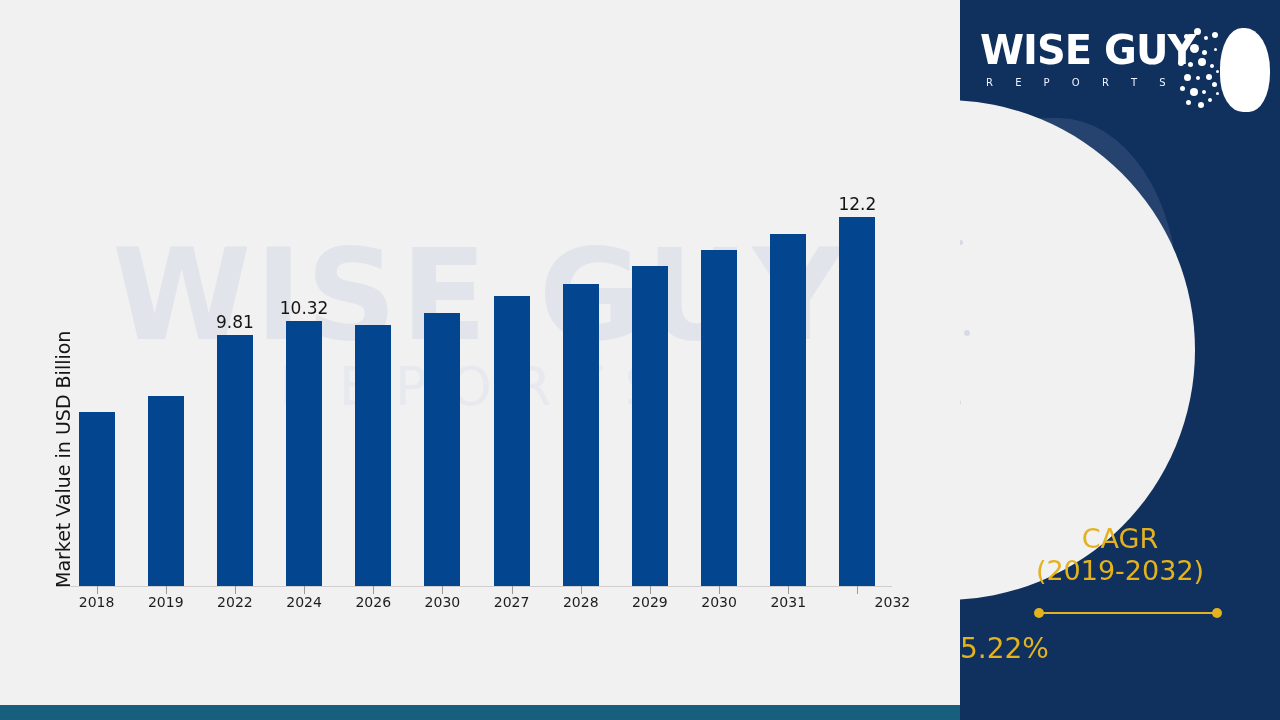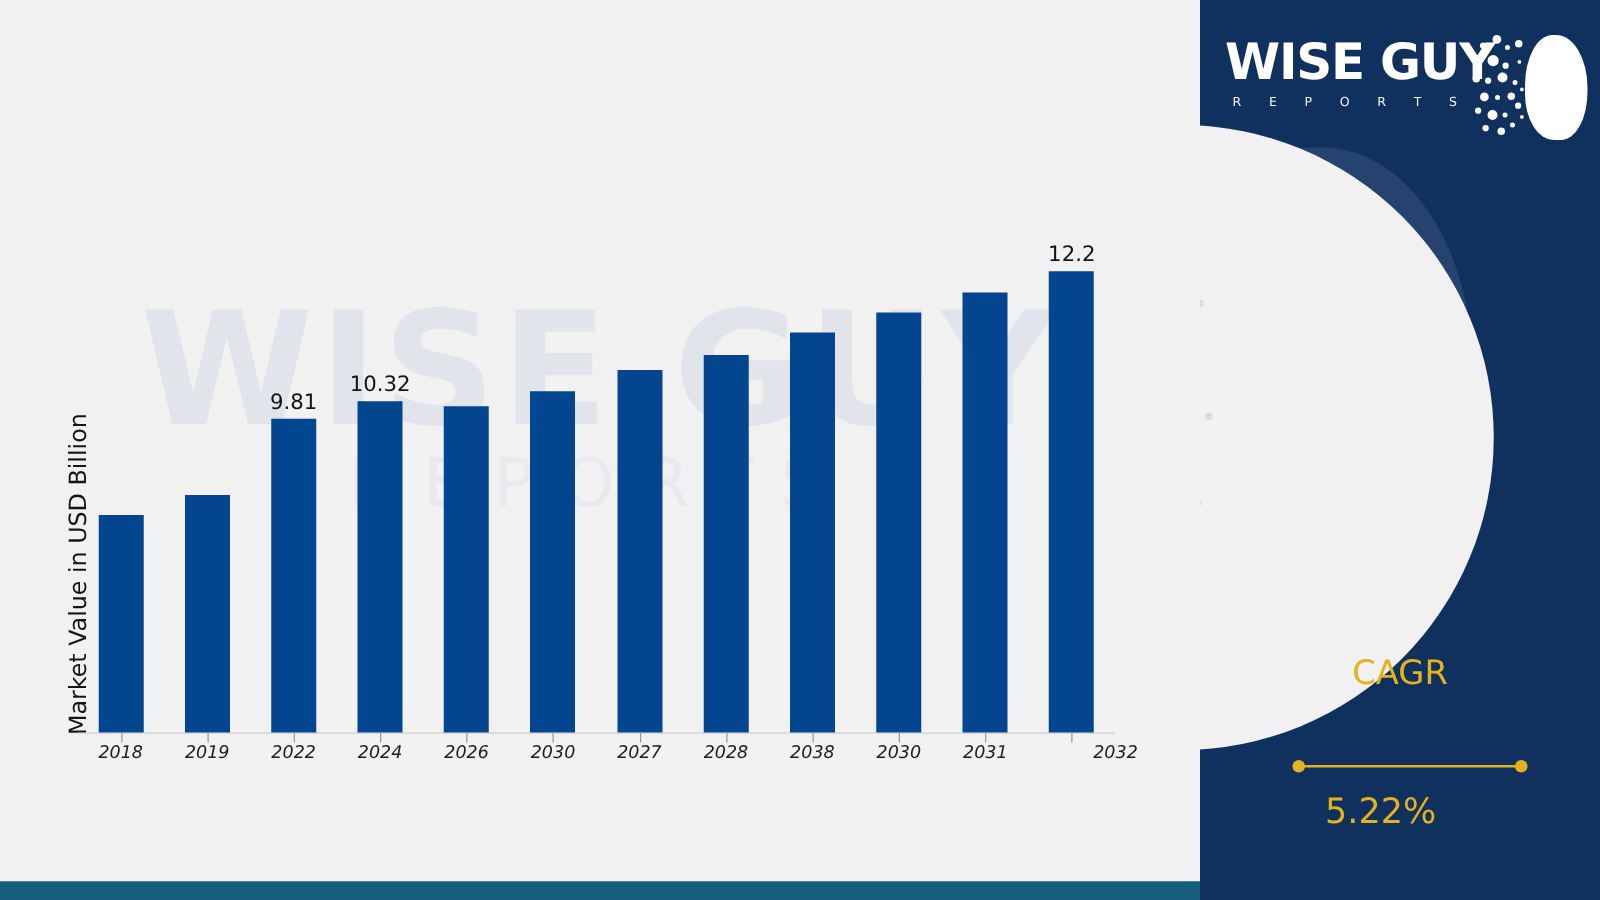--- a/index.html
+++ b/index.html
@@ -49,21 +49,21 @@
 
   .bar-col{position:absolute;bottom:0;display:flex;flex-direction:column;align-items:center;justify-content:flex-end;}
   .bar{width:100%;background:#04458f;}
   .bar-val{
     font-size:17px;color:#141414;margin-bottom:4px;white-space:nowrap;
     line-height:1;
   }
   .tick{position:absolute;top:586px;width:1px;height:8px;background:#9a9a9a;}
   .xlab{
     position:absolute;top:594px;font-size:14px;color:#1d1d1d;
-    text-align:center;white-space:nowrap;transform:translateX(-50%);font-style:italic;
+    text-align:center;white-space:nowrap;transform:translateX(-50%);
   }
 
   
   .panel{
     position:absolute;right:0;top:0;width:320px;height:720px;
     background:#10305e;overflow:hidden;z-index:30;
   }
   
   .head-dark{
     position:absolute;left:-42px;top:118px;width:260px;height:420px;
@@ -105,21 +105,21 @@
   .cagr-t2{font-size:27px;line-height:1.25;}
   .cagr-rule{
     position:absolute;left:78px;top:612px;width:180px;height:2px;background:#e3b21e;
   }
   .cagr-rule:before,.cagr-rule:after{
     content:"";position:absolute;top:-4px;width:10px;height:10px;border-radius:50%;background:#e3b21e;
   }
   .cagr-rule:before{left:-4px;}
   .cagr-rule:after{right:-4px;}
   .cagr-val{
-    position:absolute;left:0;top:632px;width:289px;text-align:center;
+    position:absolute;left:0;top:632px;width:289px;text-align:left;
     font-size:28px;color:#e3b21e;
   }
 </style>
 </head>
 <body>
 
 <div id="root">
 
 
   <div class="watermark">
@@ -184,21 +184,21 @@
         <div class="xlab" style="left: 304.083px;">2024</div>
         <div class="tick" style="left: 373.25px;"></div>
         <div class="xlab" style="left: 373.25px;">2026</div>
         <div class="tick" style="left: 442.417px;"></div>
         <div class="xlab" style="left: 442.417px;">2030</div>
         <div class="tick" style="left: 511.583px;"></div>
         <div class="xlab" style="left: 511.583px;">2027</div>
         <div class="tick" style="left: 580.75px;"></div>
         <div class="xlab" style="left: 580.75px;">2028</div>
         <div class="tick" style="left: 649.917px;"></div>
-        <div class="xlab" style="left: 649.917px;">2038</div>
+        <div class="xlab" style="left: 649.917px;">2029</div>
         <div class="tick" style="left: 719.083px;"></div>
         <div class="xlab" style="left: 719.083px;">2030</div>
         <div class="tick" style="left: 788.25px;"></div>
         <div class="xlab" style="left: 788.25px;">2031</div>
         <div class="tick" style="left: 857.417px;"></div>
         <div class="xlab" style="left: 857.417px; margin-left: 35px;">2032</div>
       </div>
   </div>
 
   <div class="bottom-strip"></div>
@@ -240,18 +240,19 @@
           <div class="logo-dot" style="left: 20px; top: 78px; width: 6px; height: 6px;"></div>
           <div class="logo-dot" style="left: 30px; top: 74px; width: 4px; height: 4px;"></div>
           <div class="logo-dot" style="left: 36px; top: 24px; width: 3px; height: 3px;"></div>
           <div class="logo-dot" style="left: 38px; top: 46px; width: 3px; height: 3px;"></div>
           <div class="logo-dot" style="left: 38px; top: 68px; width: 3px; height: 3px;"></div>
         </div>
     </div>
 
     <div class="cagr">
       <div class="cagr-t1">CAGR</div>
+      <div class="cagr-t2">(2019-2032)</div>
     </div>
     <div class="cagr-rule"></div>
     <div class="cagr-val">5.22%</div>
   </div>
 
 </div>
 
 </body></html>

